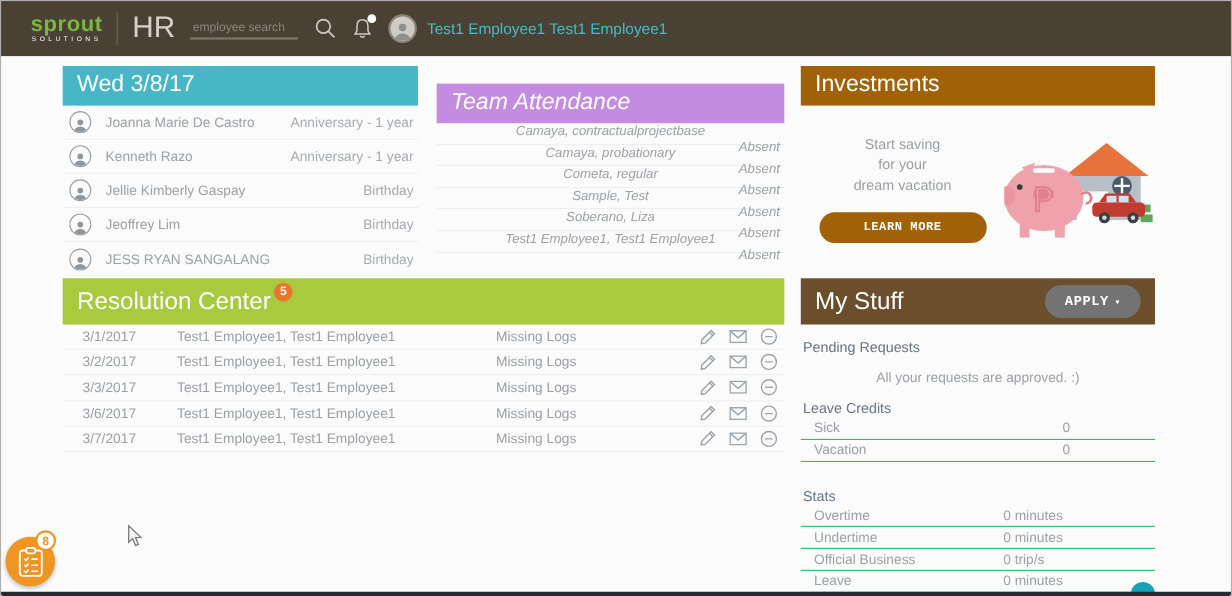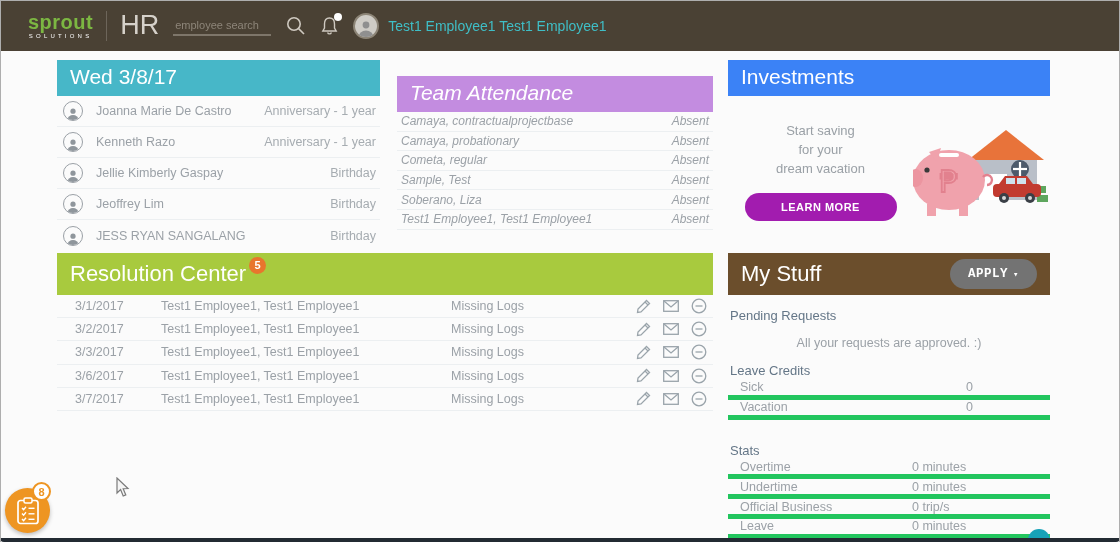--- a/index.html
+++ b/index.html
@@ -25,59 +25,59 @@
   .nav-icon { margin-left:14px; display:flex; align-items:center; cursor:pointer; position:relative; }
   .bell-dot { position:absolute; top:-3px; right:-3px; width:8px; height:8px; border-radius:50%; background:#ffffff; }
   .nav-avatar { width:26px; height:26px; border-radius:50%; background:#cfccc6; border:2px solid #8c8476; margin-left:14px; display:flex; align-items:flex-end; justify-content:center; overflow:hidden; }
   .nav-user { color:#3fbec6; font-size:14px; margin-left:9px; white-space:nowrap; cursor:pointer; }
 
   
   .panel { position:absolute; }
   .panel-header { color:#ffffff; font-weight:300; }
   .hdr-today      { background:#47b7c8; height:36px; font-size:21px; padding:5px 13px; }
   .hdr-attendance { background:#c38ce0; height:36px; font-size:21px; padding:5px 13px; }
-  .hdr-invest     { background:#3b82f6; height:36px; font-size:21px; padding:5px 13px; }
+  .hdr-invest     { background:#a16207; height:36px; font-size:21px; padding:5px 13px; }
   .hdr-resolution { background:#a8ca3e; height:42px; font-size:22px; padding:8px 13px; }
   .hdr-mystuff    { background:#6b4e2c; height:42px; font-size:22px; padding:5px 13px; display:flex; align-items:center; justify-content:space-between; }
 
   .panel-today { left:57px; top:60px; width:323px; }
   .panel-attendance { left:397px; top:76px; width:316px;font-style:italic; }
   .panel-invest { left:728px; top:60px; width:322px; }
   .panel-resolution { left:57px; top:253px; width:656px; }
   .panel-mystuff { left:728px; top:253px; width:322px; }
 
   
   .today-row { display:flex; align-items:center; height:31px; border-bottom:1px solid #eceff1; font-size:12.5px; color:#9ba1a7; padding:0 4px 0 6px; }
   .today-row:last-of-type { border-bottom:none; }
   .person-badge { width:20px; height:20px; border-radius:50%; border:1px solid #9aa0a6; display:flex; align-items:flex-end; justify-content:center; overflow:hidden; margin-right:13px; flex:0 0 auto; }
   .today-event { margin-left:auto; color:#a6acb1; }
   .expand-triangle { width:0; height:0; border-left:8px solid transparent; border-right:8px solid transparent; border-top:9px solid #2aa7b9; margin:3px auto 0; cursor:pointer; }
 
   
-  .att-row { display:flex; align-items:center; height:19.6px; border-bottom:1px solid #eceff1; font-size:12px; color:#9ba1a7; padding:0 4px; }
+  .att-row { display:flex; align-items:center; height:19.6px; border-bottom:1px solid #eceff1; font-size:12px; color:#9ba1a7; padding:0 4px;flex-direction:column; }
   .att-status { margin-left:auto; }
 
   
   .invest-body { display:flex; align-items:flex-start; padding-top:26px; }
   .invest-text { width:185px; text-align:center; }
   .invest-line { font-size:13px; color:#9aa0a6; line-height:1.45; }
-  .invest-cta { margin:14px auto 0; width:152px; background:#a21caf; border:none; border-radius:15px; color:#fff; font-size:11px; font-weight:bold; letter-spacing:.5px; padding:8px 0; cursor:pointer; display:block; font-family:Liberation Sans, sans-serif; }
+  .invest-cta { margin:14px auto 0; width:152px; background:#a16207; border:none; border-radius:15px; color:#fff; font-size:11px; font-weight:bold; letter-spacing:.5px; padding:8px 0; cursor:pointer; display:block; font-family:Liberation Mono, monospace; }
 
   
   .res-title-badge { display:inline-block; background:#e8762d; color:#fff; width:17px; height:17px; border-radius:50%; font-size:11px; font-weight:bold; line-height:17px; text-align:center; vertical-align:top; margin-left:3px; position:relative; top:-4px; }
   .res-row { display:grid; grid-template-columns:86px 290px 1fr 88px; align-items:center; height:23.2px; border-bottom:1px solid #eceff1; font-size:12.5px; color:#9ba1a7; padding:0 6px 0 18px; }
   .res-icons { display:flex; gap:12px; justify-content:flex-end; align-items:center; }
   .res-icons svg { cursor:pointer; }
 
   
   .apply-btn { background:#737373; border:none; border-radius:16px; color:#fff; font-size:12.5px; font-weight:bold; letter-spacing:.5px; padding:8px 18px; cursor:pointer; font-family:Liberation Mono, monospace; }
   .apply-btn .nav-caret { color:#fff; margin-left:5px; }
   .ms-section { font-size:13px; color:#647687; margin:13px 2px 2px; }
   .ms-message { text-align:center; font-size:12.5px; color:#9ba1a7; margin:13px 0 10px; }
-  .kv-row { display:flex; align-items:center; height:19.8px; border-bottom:5px solid #22c55e; font-size:12.5px; color:#9ba1a7; padding-left:12px; }
+  .kv-row { display:flex; align-items:center; height:19.8px; border-bottom:1px solid #22c55e; font-size:12.5px; color:#9ba1a7; padding-left:12px; }
   .kv-label { flex:0 0 172px; }
   .kv-value { }
   .leave .kv-value { padding-left:54px; }
   .ms-gap { height:10px; }
 
   
   .float-btn { position:absolute; left:5px; top:488px; width:45px; height:45px; border-radius:50%; background:#ee9522; display:flex; align-items:center; justify-content:center; cursor:pointer; box-shadow:0 2px 4px rgba(0,0,0,.25); z-index:30; }
   .float-badge { position:absolute; left:32px; top:482px; width:19px; height:19px; border-radius:50%; background:#fff; border:2px solid #ee9522; color:#ee9522; font-size:11px; font-weight:bold; display:flex; align-items:center; justify-content:center; z-index:31; }
   .scroll-fab { position:absolute; left:1028px; top:529px; width:22px; height:22px; border-radius:50%; background:#17a2b8; z-index:20; cursor:pointer; }
   .cursor { position:absolute; left:116px; top:477px; z-index:60; pointer-events:none; }

